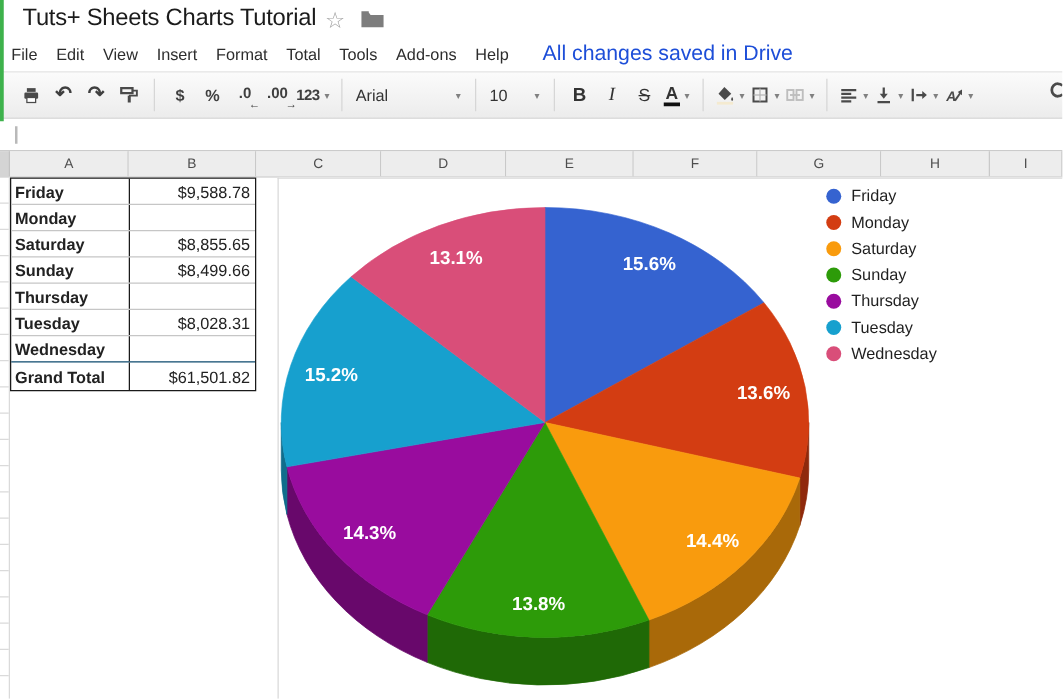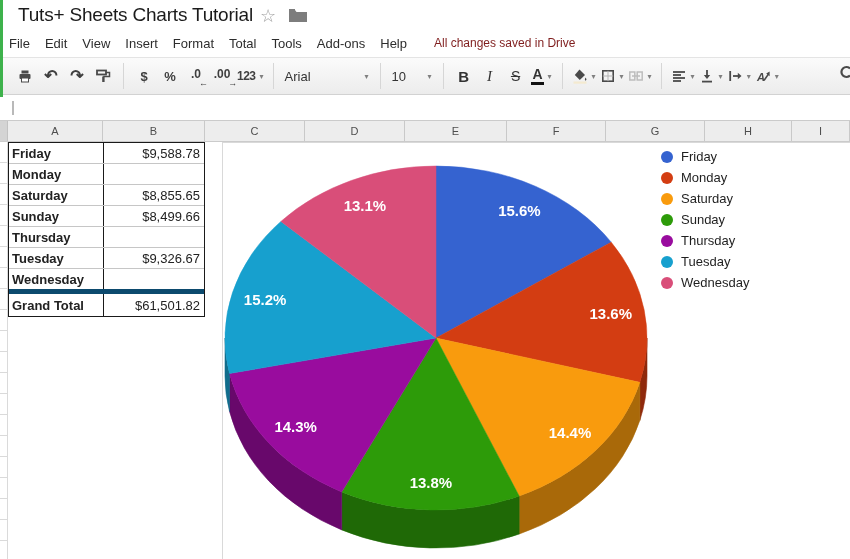--- a/index.html
+++ b/index.html
@@ -9,21 +9,21 @@
 
   
   .titlebar{position:absolute;left:0;top:0;width:850px;height:30px}
   .doc-title{position:absolute;left:18px;top:4px;font-size:19px;font-weight:400;color:#1b1b1b;margin:0;letter-spacing:-.2px}
   .star{position:absolute;left:260px;top:5px;font-size:18px;color:#a2a2a2;cursor:pointer}
   .folder-svg{position:absolute;left:289px;top:8px}
 
   
   .menubar{position:absolute;left:0;top:30px;width:850px;height:26px;display:flex;align-items:center;padding-left:9px;box-sizing:border-box}
   .menu-item{font-size:13px;color:#2d2d2d;margin-right:15px;cursor:pointer;white-space:nowrap}
-  .save-status{font-size:12px;color:#7f1d1d;margin-left:12px;white-space:nowrap}
+  .save-status{font-size:17px;color:#1d4ed8;margin-left:12px;white-space:nowrap}
 
   
   .toolbar{position:absolute;left:0;top:57px;width:850px;height:38px;box-sizing:border-box;
            background:linear-gradient(#fbfbfb,#ececec);border-top:1px solid #e4e4e4;border-bottom:1px solid #d2d2d2;
            display:flex;align-items:center;padding-left:12px}
   .tb-btn{height:26px;min-width:22px;display:flex;align-items:center;justify-content:center;margin:0 2px;
           color:#444;cursor:pointer;position:relative;user-select:none}
   .tb-divider{width:1px;height:26px;background:#d6d6d6;margin:0 7px}
   .caret{font-size:8px;color:#808080;margin-left:4px}
   .glyph{font-size:16px;font-weight:bold;color:#3f3f3f;line-height:1}
@@ -52,21 +52,21 @@
   .col-h{box-sizing:border-box;border-right:1px solid #c9c9c9;font-size:11px;color:#4e4e4e;
          display:flex;align-items:center;justify-content:center;background:#ededed;cursor:pointer}
   .row-ticks{position:absolute;left:0;top:22px;bottom:0;width:8px;border-right:1px solid #dadada;box-sizing:border-box}
   .tick{height:20px;border-bottom:1px solid #dadada}
 
   
   .data-table{position:absolute;left:8px;top:22px;width:197px;box-sizing:border-box;
               border:1px solid #1a1a1a;background:#fff}
   .t-row{display:flex;height:20px;border-top:1px solid #c6c6c6}
   .t-row:first-child{border-top:none}
-  .t-row.total{border-top:5px solid #0c4a6e;height:22px}
+  .t-row.total{border-top:1px solid #0c4a6e;height:22px}
   .cell-a{width:95px;box-sizing:border-box;border-right:1px solid #1a1a1a;font-weight:bold;font-size:13px;
           padding-left:3px;display:flex;align-items:center;white-space:nowrap;cursor:cell}
   .cell-b{flex:1;font-size:13px;padding-right:4px;display:flex;align-items:center;justify-content:flex-end;
           white-space:nowrap;cursor:cell}
   .t-row.total .cell-a{font-size:13px}
 
   
   .chart-panel{position:absolute;left:222px;top:22px;right:0;bottom:0;background:#fff;
                border-left:1px solid #d9d9d9;border-top:1px solid #d9d9d9;cursor:pointer}
   #pie-svg{position:absolute;left:0;top:0}
@@ -282,21 +282,21 @@
       </div>
       <div class="t-row">
         <div class="cell-a">Sunday</div>
         <div class="cell-b">$8,499.66</div>
       </div>
       <div class="t-row">
         <div class="cell-a">Thursday</div>
       </div>
       <div class="t-row">
         <div class="cell-a">Tuesday</div>
-        <div class="cell-b">$9,326.67</div>
+        <div class="cell-b">$8,028.31</div>
       </div>
       <div class="t-row">
         <div class="cell-a">Wednesday</div>
       </div>
       <div class="t-row total">
         <div class="cell-a">Grand Total</div>
         <div class="cell-b">$61,501.82</div>
       </div>
     </div>
 

